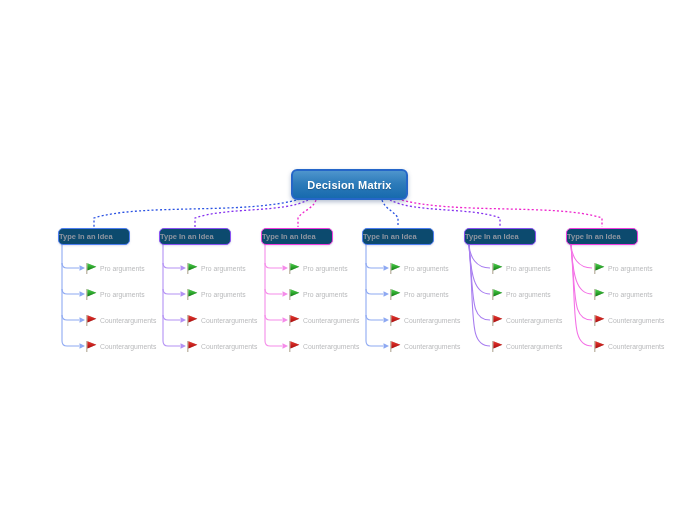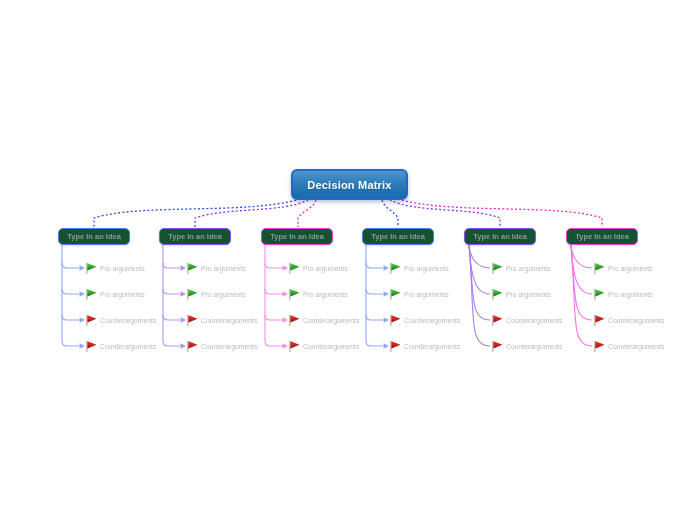--- a/index.html
+++ b/index.html
@@ -16,22 +16,22 @@
     display:flex; align-items:center; justify-content:center;
     box-shadow:0 2px 4px rgba(40,70,120,.35);
   }
   .root-node .root-label{
     color:var(--root-text,#fff); font-size:11px; font-weight:bold; letter-spacing:.2px;
     text-shadow:0 1px 1px rgba(0,0,0,.25); white-space:nowrap;
   }
 
   .topic-node{
     position:absolute; top:228px; width:72px; height:17px; box-sizing:border-box;
-    background:#14532d; border:1.5px solid #888; border-radius:5px;
-    display:flex; align-items:center; justify-content:center;
+    background:#0c4a6e; border:1.5px solid #888; border-radius:5px;
+    display:flex; align-items:center; justify-content:flex-start;
     box-shadow:0 1px 2px rgba(90,90,160,.18);
   }
   .topic-node .topic-label{
     color:var(--node-text,#8f96a1); font-size:7.5px; font-weight:bold; white-space:nowrap;
   }
 
   .subtopic{
     position:absolute; height:14px; display:flex; align-items:center; gap:3px;
   }
   .subtopic .item-label{

